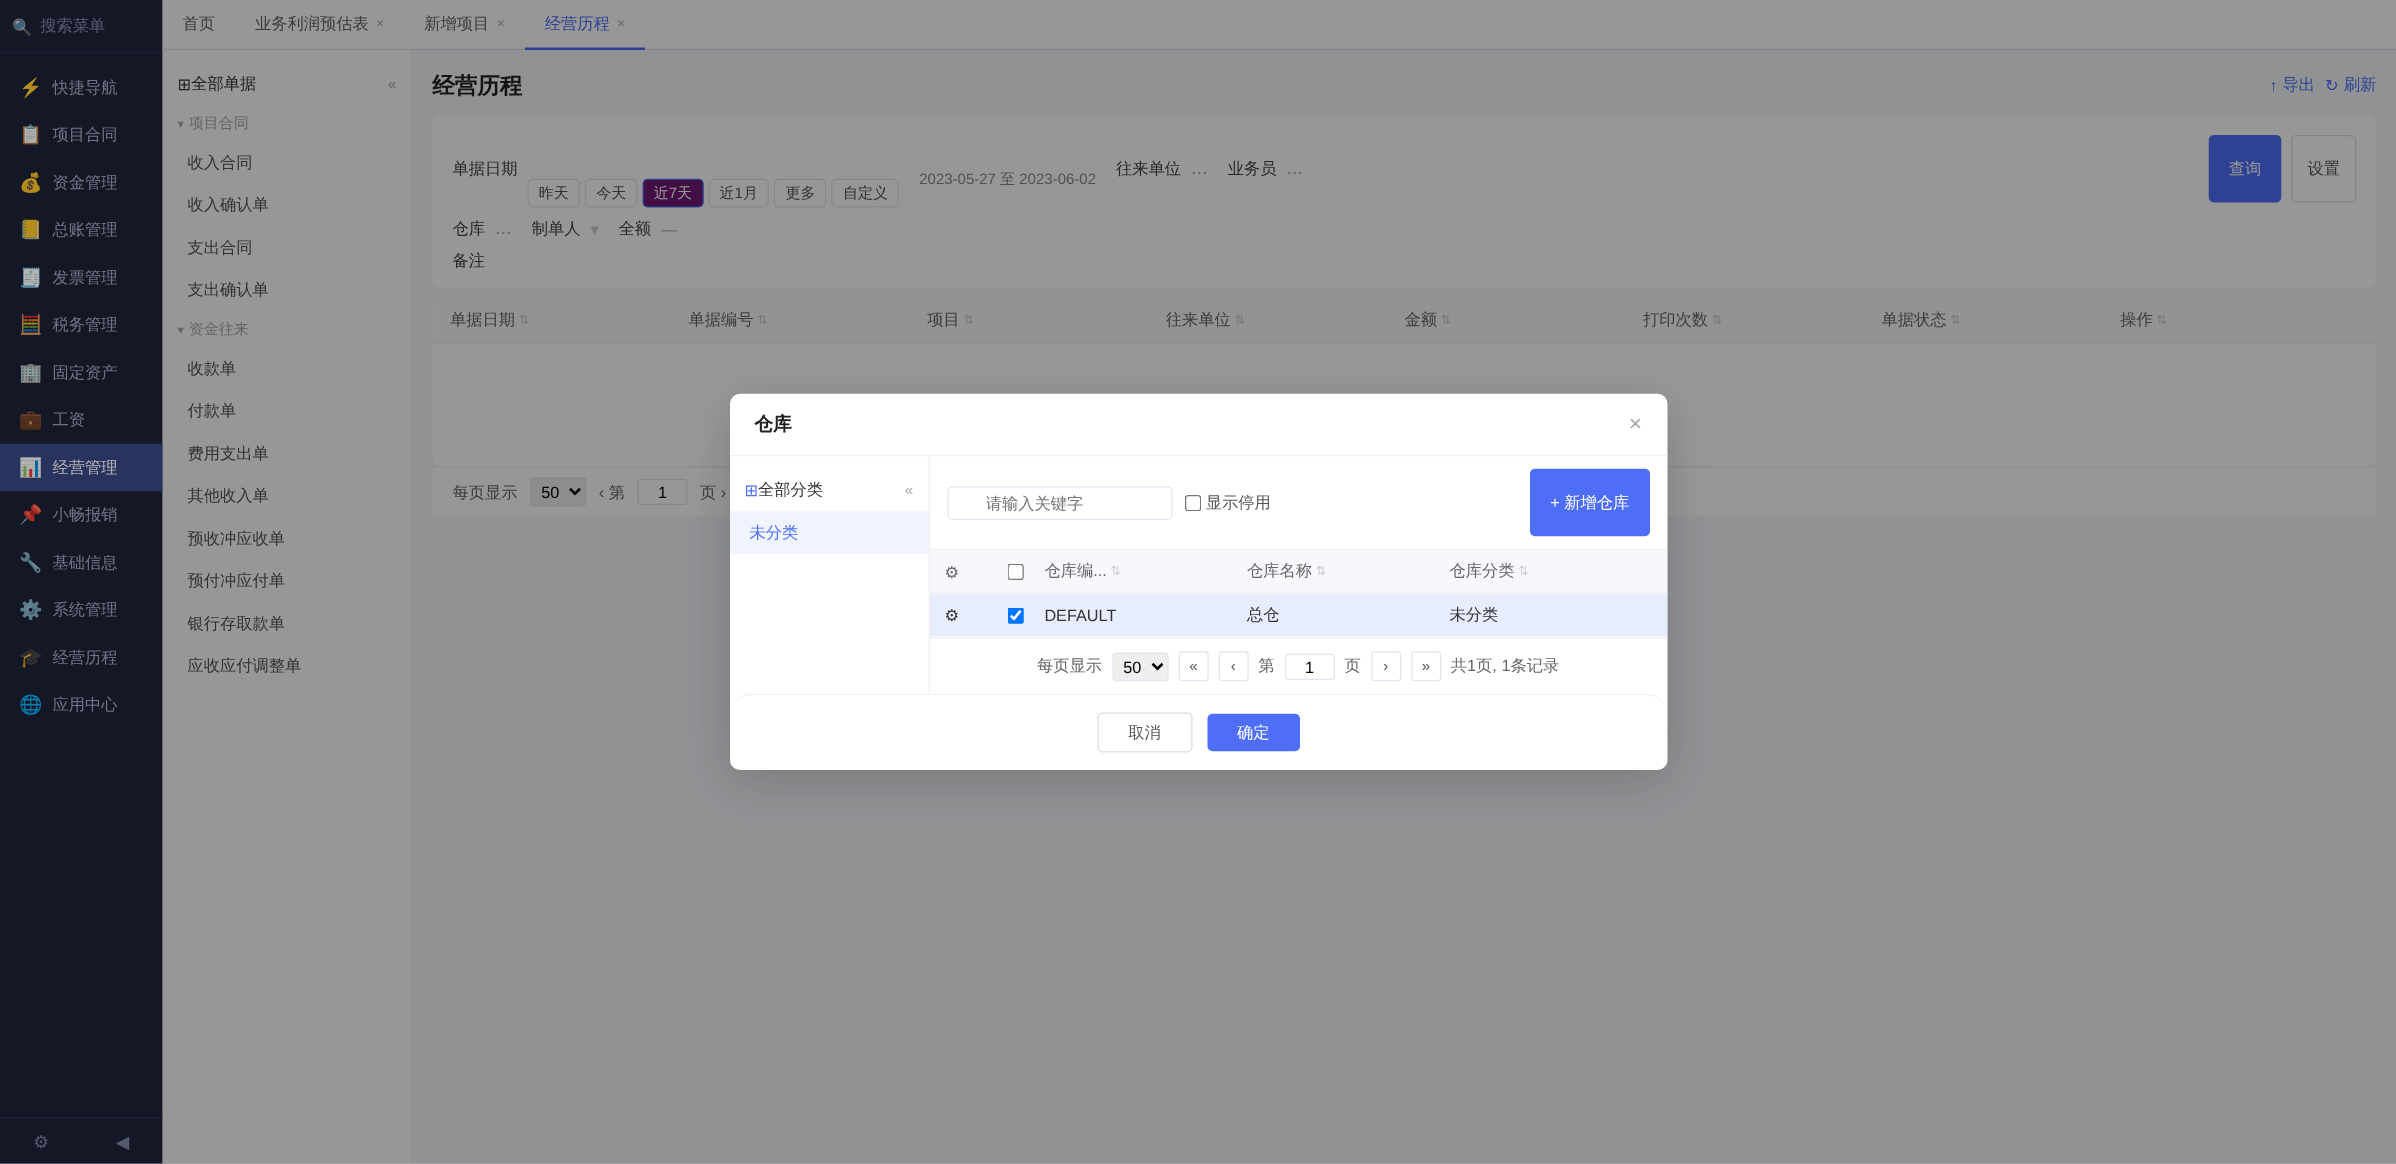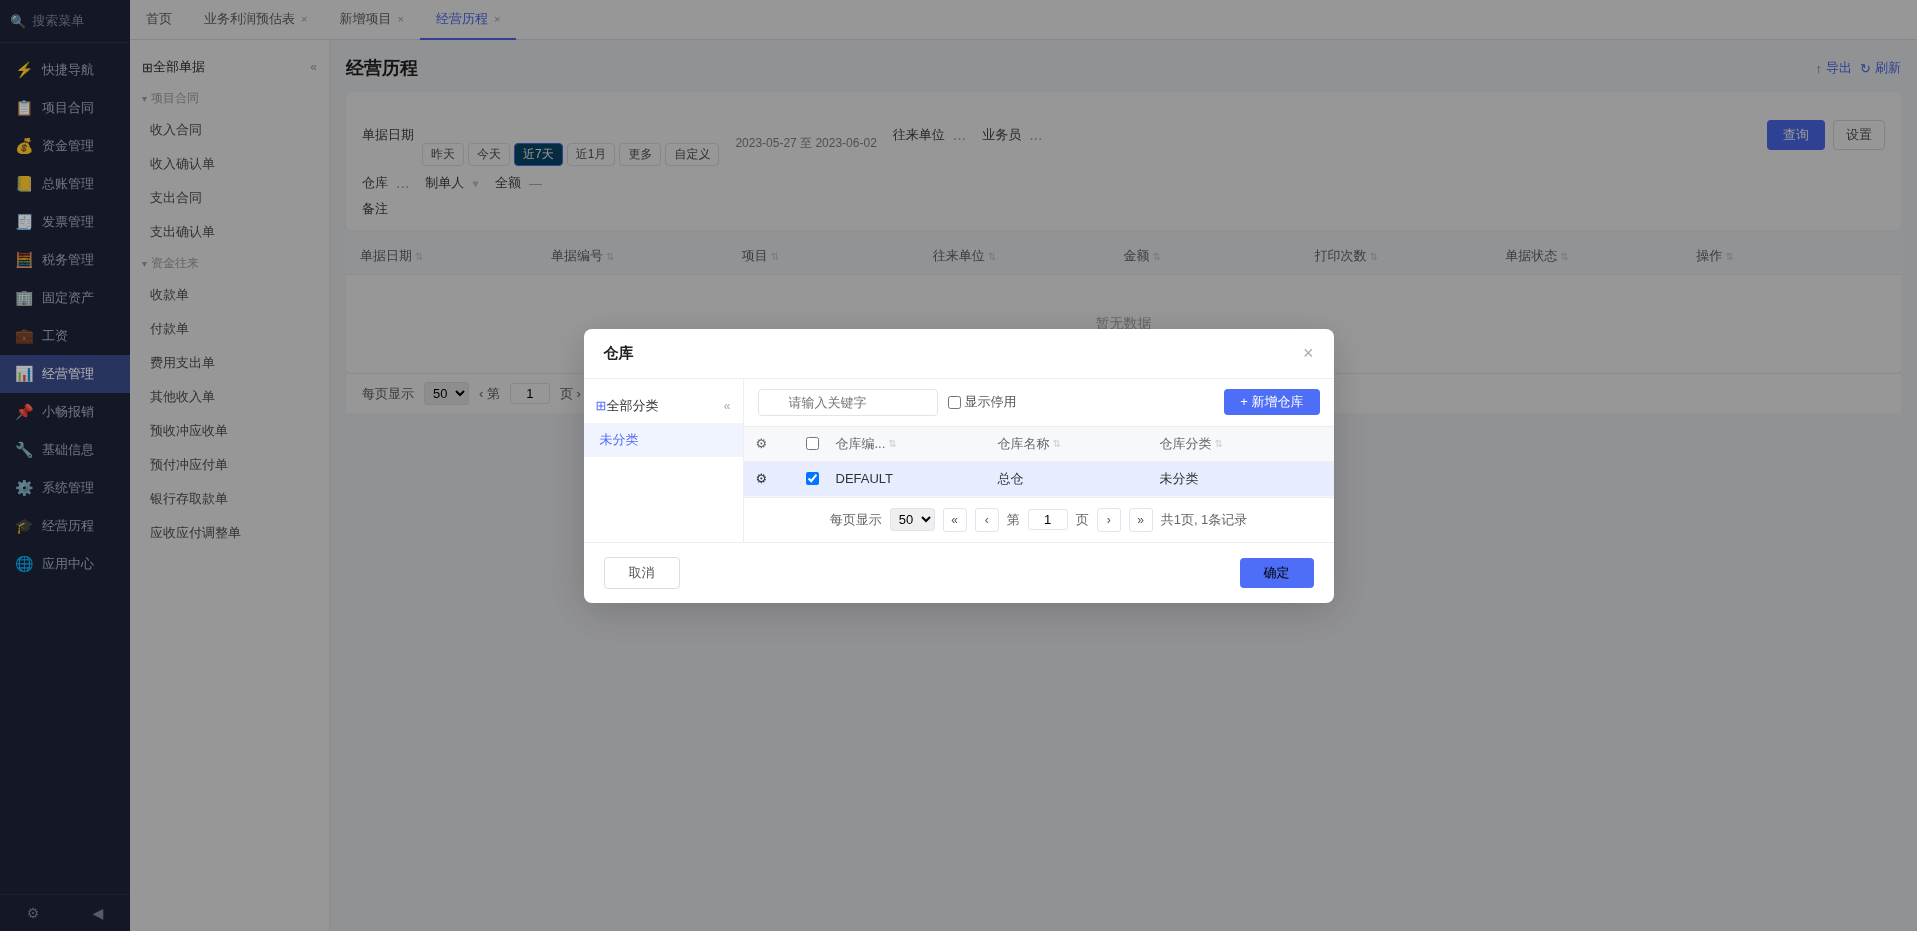--- a/index.html
+++ b/index.html
@@ -14,24 +14,24 @@
     .sidebar-item.active { background: #3b4a8a; color: #fff; }
     .sidebar-icon { width: 18px; height: 18px; display: flex; align-items: center; justify-content: center; font-size: 15px; }
     .sidebar-bottom { margin-top: auto; padding: 10px 0; border-top: 1px solid #2a3050; display: flex; justify-content: space-around; }
     .sidebar-bottom-btn { color: #7a82a0; cursor: pointer; font-size: 14px; }
 
     .main-area { flex: 1; display: flex; flex-direction: column; overflow: hidden; }
     .filter-group { display: flex; align-items: center; gap: 8px; font-size: 13px; color: #555; }
     .filter-label { color: #444; }
     .date-btns { display: flex; gap: 4px; }
     .date-btn { padding: 2px 8px; border-radius: 4px; border: 1px solid #e0e4ef; background: #fff; font-size: 12px; cursor: pointer; color: #555; margin-top: 39px; }
-    .date-btn.active { background: #0c4a6e; color: #fff; border-color: #4f6ef7; }
+    .date-btn.active { background: #701a75; color: #fff; border-color: #4f6ef7; }
     .date-range { font-size: 12px; color: #888; margin-top: 17px; }
     .filter-dots { color: #aaa; font-size: 16px; cursor: pointer; }
-    .btn-primary { background: #4f6ef7; color: #fff; border: none; border-radius: 4px; padding: 4px 16px; font-size: 13px; cursor: pointer; }
+    .btn-primary { background: #4f6ef7; color: #fff; border: none; border-radius: 4px; padding: 18px 16px; font-size: 13px; cursor: pointer; }
     .btn-default { background: #fff; color: #555; border: 1px solid #ddd; border-radius: 4px; padding: 5px 12px; font-size: 13px; cursor: pointer; }
 
     .bottom-bar { background: #fff; padding: 8px 16px; display: flex; align-items: center; gap: 10px; font-size: 13px; color: #666; border-top: 1px solid #eee; }
 
     
     .left-nav { width: 200px; background: #fff; height: 100%; border-right: 1px solid #eee; overflow-y: auto; flex-shrink: 0; padding: 10px 0; }
     .left-nav-item { padding: 8px 20px; font-size: 13px; color: #555; cursor: pointer; display: flex; align-items: center; gap: 6px; }
     .left-nav-section { padding: 6px 12px; font-size: 12px; color: #aaa; display: flex; align-items: center; gap: 4px; cursor: pointer; }
     .left-nav-section .toggle { font-size: 10px; }
 
@@ -63,23 +63,23 @@
     .modal-table-col { flex: 1; display: flex; align-items: center; gap: 3px; }
     .modal-table-col.narrow { flex: 0 0 50px; }
     .modal-table-col.check { flex: 0 0 30px; }
     .modal-table-row { display: flex; align-items: center; padding: 8px 12px; font-size: 13px; color: #333; border-bottom: 1px solid #f5f6fa; cursor: pointer; }
     .modal-table-row.selected { background: #e8ecff; }
     .sort-icon { color: #ccc; font-size: 10px; }
     .modal-footer-pager { display: flex; align-items: center; justify-content: center; padding: 10px 14px; border-top: 1px solid #eee; gap: 8px; font-size: 13px; color: #666; }
     .pager-btn { width: 24px; height: 24px; border: 1px solid #e0e4ef; border-radius: 3px; display: flex; align-items: center; justify-content: center; cursor: pointer; color: #555; font-size: 12px; }
     .pager-input { width: 40px; border: 1px solid #e0e4ef; border-radius: 3px; text-align: center; padding: 2px 4px; font-size: 13px; }
     .pager-select { border: 1px solid #e0e4ef; border-radius: 3px; padding: 2px 4px; font-size: 13px; }
-    .modal-actions { display: flex; align-items: center; justify-content: space-between; gap: 12px; padding: 14px 20px; border-top: 1px solid #eee; }
+    .modal-actions { display: flex; align-items: center; justify-content: center; gap: 12px; padding: 14px 20px; border-top: 1px solid #eee; border-radius: 17px; }
     .btn-cancel { background: #fff; border: 1px solid #ddd; border-radius: 4px; padding: 6px 24px; font-size: 13px; cursor: pointer; color: #555; }
-    .btn-confirm { background: #4f6ef7; border: none; border-radius: 4px; padding: 6px 24px; font-size: 13px; cursor: pointer; color: #000000; }
+    .btn-confirm { background: #4f6ef7; border: none; border-radius: 4px; padding: 6px 24px; font-size: 13px; cursor: pointer; color: #ffffff; }
 
     .nav-collapse-btn { cursor: pointer; color: #aaa; font-size: 12px; margin-left: auto; }
 
     
     .bg-dim { filter: brightness(0.85); pointer-events: none; }
 
     .top-page-header { display: flex; align-items: center; justify-content: space-between; margin-bottom: 12px; }
     .top-page-title { font-size: 18px; font-weight: 600; color: #222; }
     .top-page-actions { display: flex; gap: 8px; }
     .action-link { display: flex; align-items: center; gap: 4px; color: #4f6ef7; font-size: 13px; cursor: pointer; }

